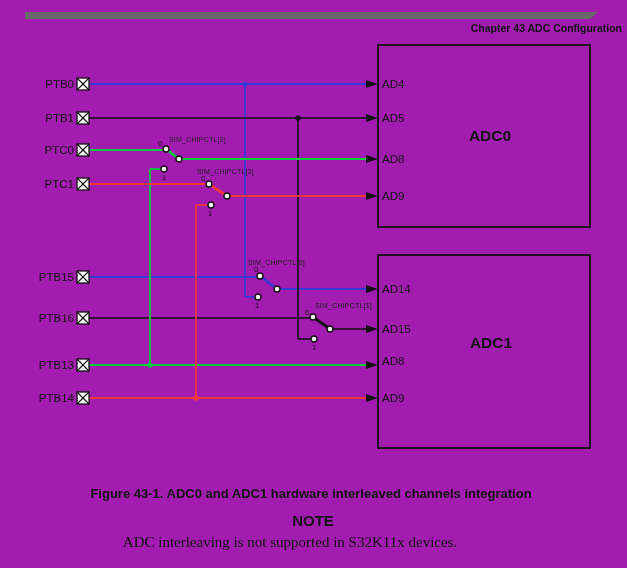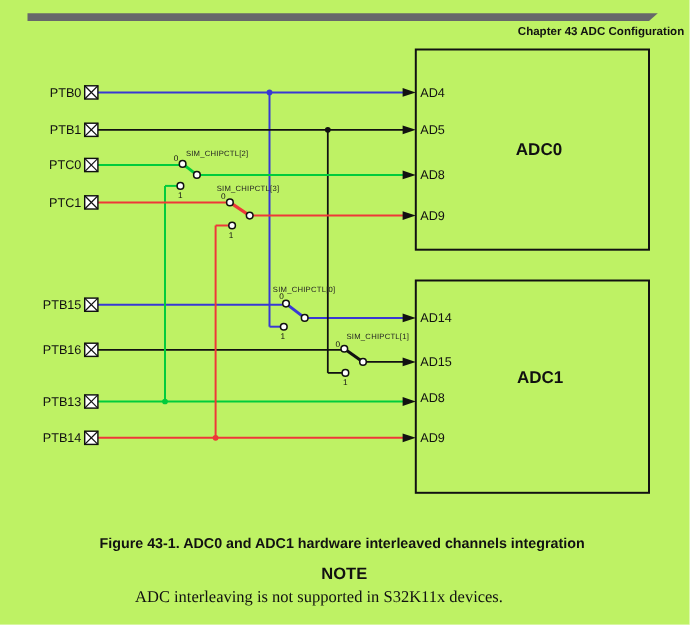--- a/index.html
+++ b/index.html
@@ -1,17 +1,17 @@
 <!DOCTYPE html>
 <html><head>
 <meta charset="utf-8">
 <style>
   html,body { margin:0; padding:0; background:#ffffff; }
   .page {
-    position:relative; width:627px; height:568px; background:#bef264;
+    position:relative; width:627px; height:568px; background:#a21caf;
     font-family:"Liberation Sans", sans-serif; overflow:hidden;
   }
   svg { display:block; }
   svg text {
     font-family:"Liberation Sans", sans-serif;
     fill:#111111;
   }
   svg text.serif { font-family:"Liberation Serif", serif; }
   .bold { font-weight:bold; }
   .tiny { font-size:7px; letter-spacing:0.2px; fill:#222222; }

